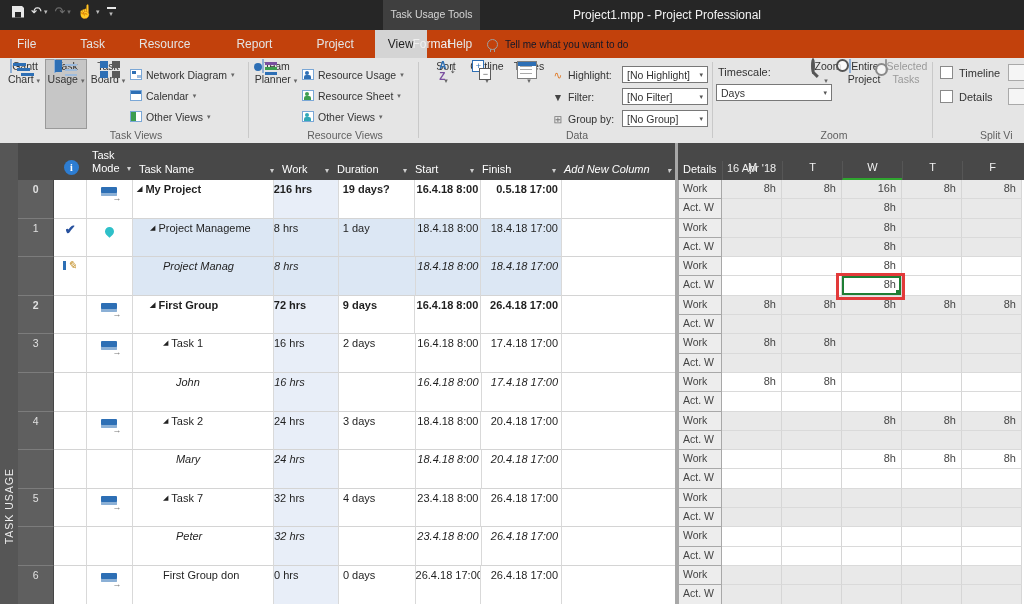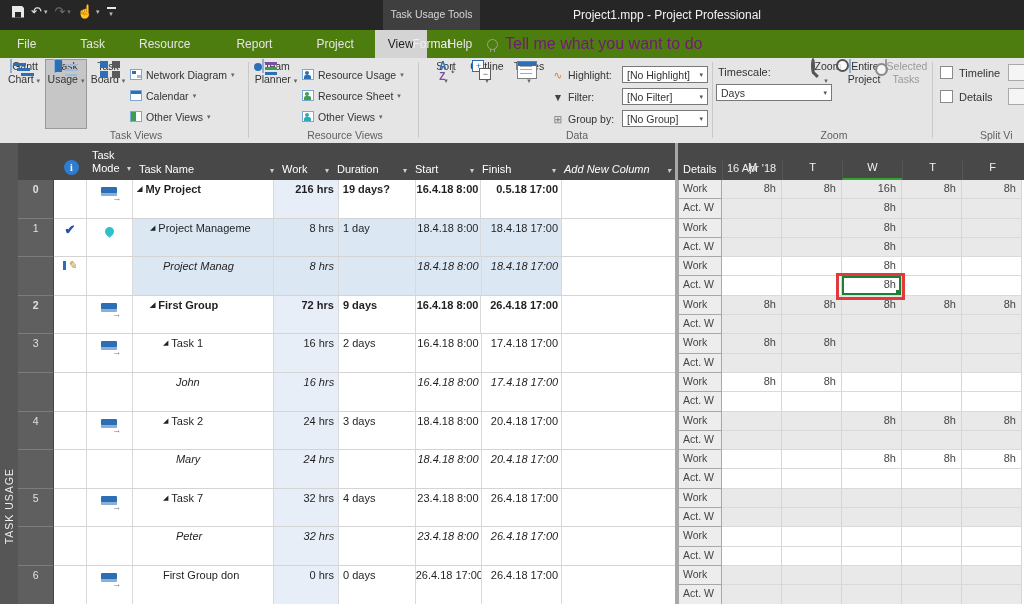--- a/index.html
+++ b/index.html
@@ -2,35 +2,35 @@
 <html><head>
 <meta charset="utf-8">
 <style>
   html,body{margin:0;padding:0;background:#999;}
   #app{position:relative;width:1024px;height:604px;overflow:hidden;background:#fff;
        font-family:"Liberation Sans",sans-serif;-webkit-font-smoothing:antialiased;}
   .abs{position:absolute;}
 
   
   #titlebar{left:0;top:0;width:1024px;height:30px;background:#262626;}
-  #tabrow{left:0;top:30px;width:1024px;height:28px;background:#4d7c0f;display:flex;align-items:stretch;}
+  #tabrow{left:0;top:30px;width:1024px;height:28px;background:#c2410c;display:flex;align-items:stretch;}
   #ctxblock{left:383px;top:0;width:97px;height:58px;background:#3f3f3f;}
   #ctxlabel{left:383px;top:8px;width:97px;text-align:center;font-size:10.5px;color:#d6d6d6;}
   #wintitle{left:667px;top:8px;transform:translateX(-50%);font-size:12px;color:#f2f2f2;white-space:nowrap;}
   #qat{left:12px;top:5px;display:flex;align-items:center;gap:7px;color:#e8e8e8;}
   .qbtn{display:flex;align-items:center;gap:2px;font-size:13px;line-height:1;}
   .qcar{font-size:7px;color:#bbb;}
   .dis{color:#6e6e6e;}
   .floppy{width:12px;height:12px;background:#e8e8e8;clip-path:polygon(0 0,80% 0,100% 20%,100% 100%,0 100%);position:relative;}
   .floppy::after{content:"";position:absolute;left:3px;top:6px;width:6px;height:6px;background:#262626;}
   .qbar{display:inline-block;width:9px;border-top:2px solid #e8e8e8;margin-bottom:1px;}
   .tab{padding:0 13px;line-height:28px;font-size:12px;color:#e4e4e4;}
   .tab.sel{background:#d4d4d4;color:#1f1f1f;}
   #tab-format{position:absolute;left:383px;top:30px;width:97px;text-align:center;line-height:28px;font-size:12px;color:#f0f0f0;}
-  #tellme{left:487px;top:30px;height:28px;display:flex;align-items:center;gap:7px;color:#701a75;font-size:16px;}
+  #tellme{left:487px;top:30px;height:28px;display:flex;align-items:center;gap:7px;color:#0f172a;font-size:10px;}
   .bulb{width:9px;height:9px;border:1.5px solid #9f9f9f;border-radius:50%;position:relative;}
   .bulb::after{content:"";position:absolute;left:2px;top:9px;width:3px;height:3px;border-left:1.5px solid #9f9f9f;border-right:1.5px solid #9f9f9f;}
 
   
   #ribbon{left:0;top:58px;width:1024px;height:85px;background:#e5e5e5;border-bottom:1px solid #cfcfcf;font-size:10.5px;color:#333;}
   .gdiv{position:absolute;top:4px;height:76px;width:1px;background:#c9c9c9;}
   .glabel{position:absolute;top:71px;font-size:10.5px;color:#5f5f5f;text-align:center;padding-left:12px;}
   .bigbtn{position:absolute;top:2px;width:40px;height:68px;text-align:center;line-height:1.25;}
   .bigbtn.pressed{background:#c6c6c6;outline:1px solid #9a9a9a;}
   .bigbtn .car{font-size:7px;color:#666;}
@@ -104,21 +104,21 @@
   
   #left-rows{left:18px;top:180px;width:657px;height:424px;overflow:hidden;}
   .trow{display:flex;height:38.6px;box-sizing:border-box;font-size:11px;color:#1f1f1f;}
   .c{box-sizing:border-box;border-right:1px solid #d9d9d9;border-bottom:1px solid #d4d4d4;padding-top:3px;
      white-space:nowrap;overflow:hidden;background:#fff;}
   .c.num{width:37px;background:#5f5f5f;color:#e0e0e0;font-size:10.5px;text-align:center;
          border-right:1px solid #454545;border-bottom:1px solid #7c7c7c;}
   .c.ind{width:33px;text-align:center;}
   .c.mode{width:47px;text-align:center;}
   .c.name{width:143px;}
-  .c.work{width:66px;text-align:right;padding-right:4px;background:#e8eef8;padding-left:14px;}
+  .c.work{width:66px;text-align:left;padding-right:4px;background:#e8eef8;}
   .c.dur{width:78px;padding-left:4px;}
   .c.start{width:67px;text-align:right;padding-right:2px;}
   .c.fin{width:82px;text-align:right;padding-right:3px;}
   .c.add{width:115px;border-right:none;}
   .c.hl{background:#dce7f4;}
   .trow.b .c{font-weight:bold;}
   .trow.it .c{font-style:italic;}
   .exp{font-size:7px;margin-right:3px;vertical-align:2px;color:#222;}
   .ic-check{color:#27519e;font-size:13px;font-weight:bold;}
   .ic-mode{display:inline-block;width:16px;height:9px;background:#2d6fb5;border-radius:1px;position:relative;margin-top:4px;

